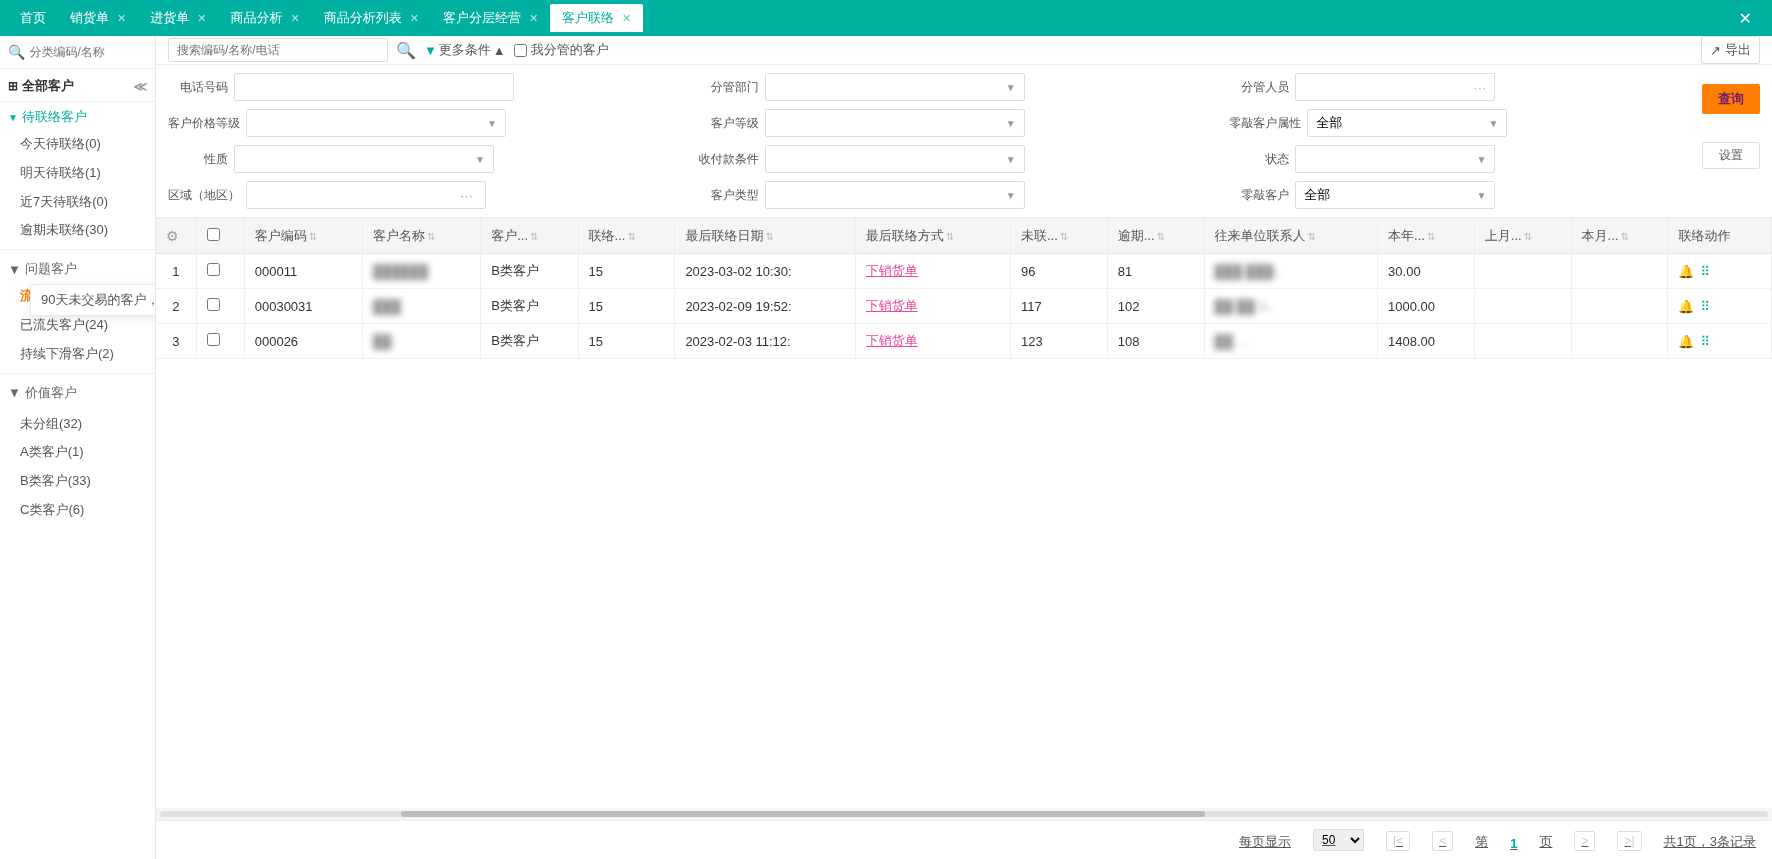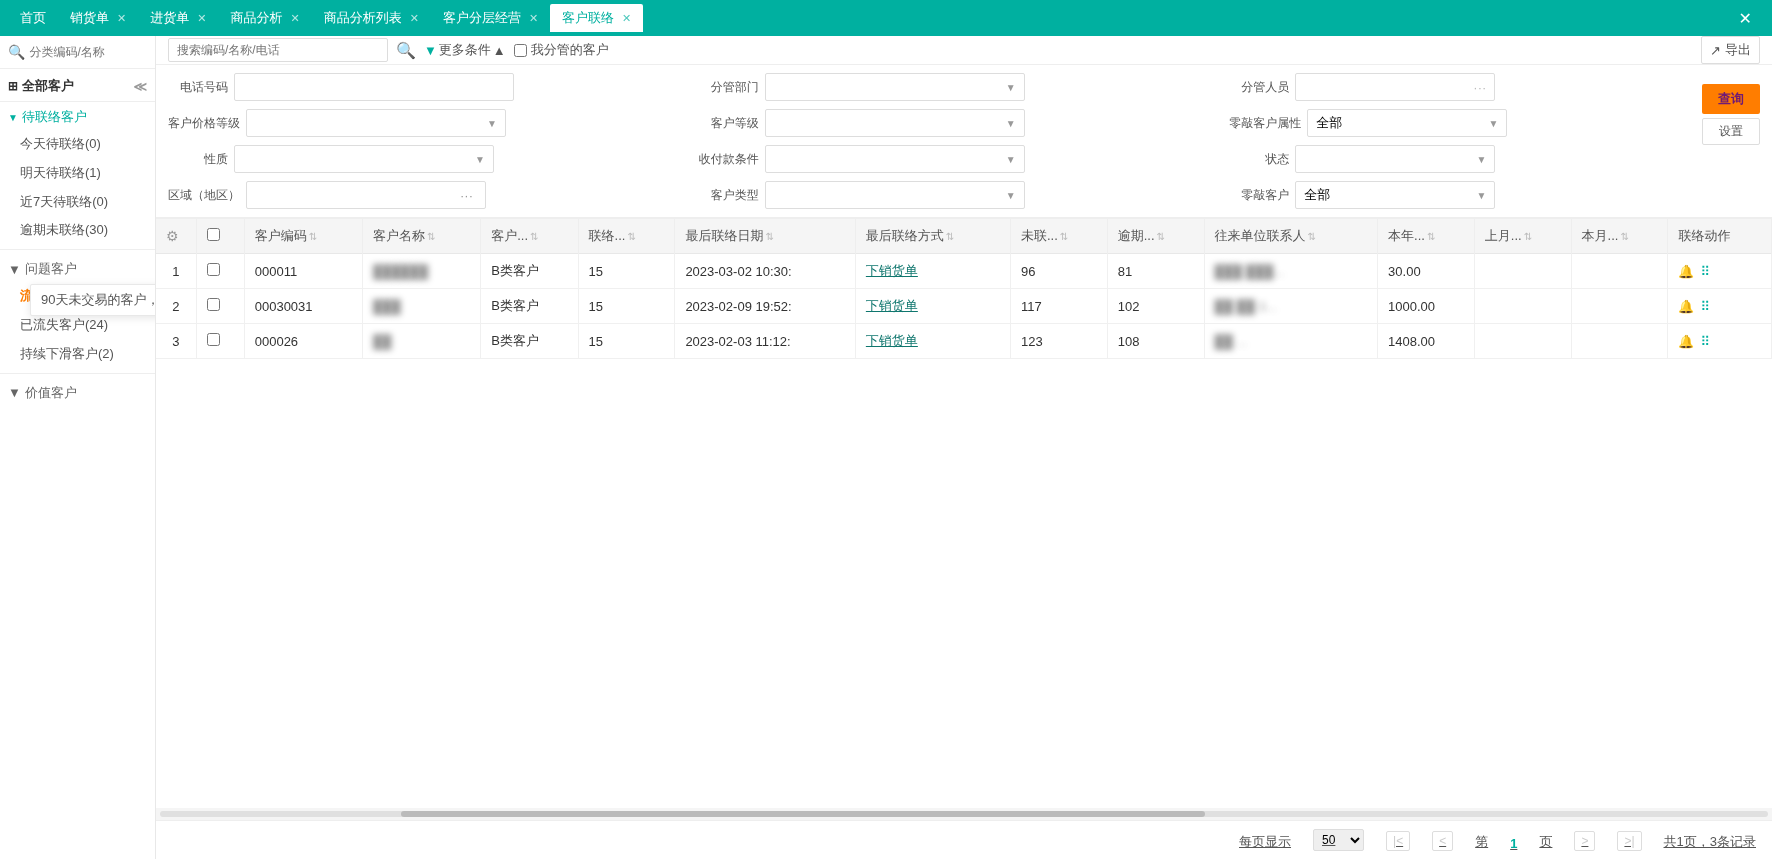--- a/index.html
+++ b/index.html
@@ -267,20 +267,21 @@
       font-weight: bold;
     }
     .action-settings-btn {
       background: #fff;
       color: #555;
       border: 1px solid #ddd;
       border-radius: 2px;
       padding: 4px 12px;
       cursor: pointer;
       font-size: 12px;
+      margin-top: 24px;
     }
 
     
     .table-container {
       flex: 1;
       overflow: auto;
       background: #fff;
       margin: 0;
     }
     .data-table {
@@ -303,21 +304,21 @@
     }
     .data-table th:first-child { width: 40px; }
     .data-table td {
       padding: 8px 10px;
       border-bottom: 1px solid #f0f0f0;
       border-right: 1px solid #f0f0f0;
       white-space: nowrap;
       color: #333;
     }
     .data-table .sort-icon { color: #bbb; font-size: 10px; margin-left: 2px; }
-    .data-table .link-text { color: #0f766e; text-decoration: underline; cursor: pointer; }
+    .data-table .link-text { color: #ec4899; text-decoration: underline; cursor: pointer; }
     .blurred { color: transparent; text-shadow: 0 0 6px rgba(0,0,0,0.4); user-select: none; }
     .row-num { color: #999; text-align: center; }
     .table-gear { color: #999; font-size: 14px; cursor: pointer; }
     .action-icons { display: flex; gap: 6px; color: #00b0a0; cursor: pointer; }
 
     
     .pagination {
       display: flex;
       align-items: flex-end;
       justify-content: flex-end;
@@ -473,20 +474,34 @@
     </div>
     <div class="sidebar-item">
       <span>持续下滑客户(2)</span>
     </div>
 
     <div class="sidebar-divider"></div>
 
     <div class="sidebar-section-title2">
       <span class="triangle">▼</span>
       <span>价值客户</span>
+    </div>
+    <div class="sidebar-value-section">
+      <div class="sidebar-item">
+        <span>未分组(32)</span>
+      </div>
+      <div class="sidebar-item">
+        <span>A类客户(1)</span>
+      </div>
+      <div class="sidebar-item">
+        <span>B类客户(33)</span>
+      </div>
+      <div class="sidebar-item">
+        <span>C类客户(6)</span>
+      </div>
     </div>
   </div>
 
   <div class="content">
     <div class="content-wrapper">
 
       <div class="filter-section">
         <div class="filter-bar">
           <input class="filter-search-input" type="text" placeholder="搜索编码/名称/电话" style="">
           <button class="filter-search-btn">🔍</button>

